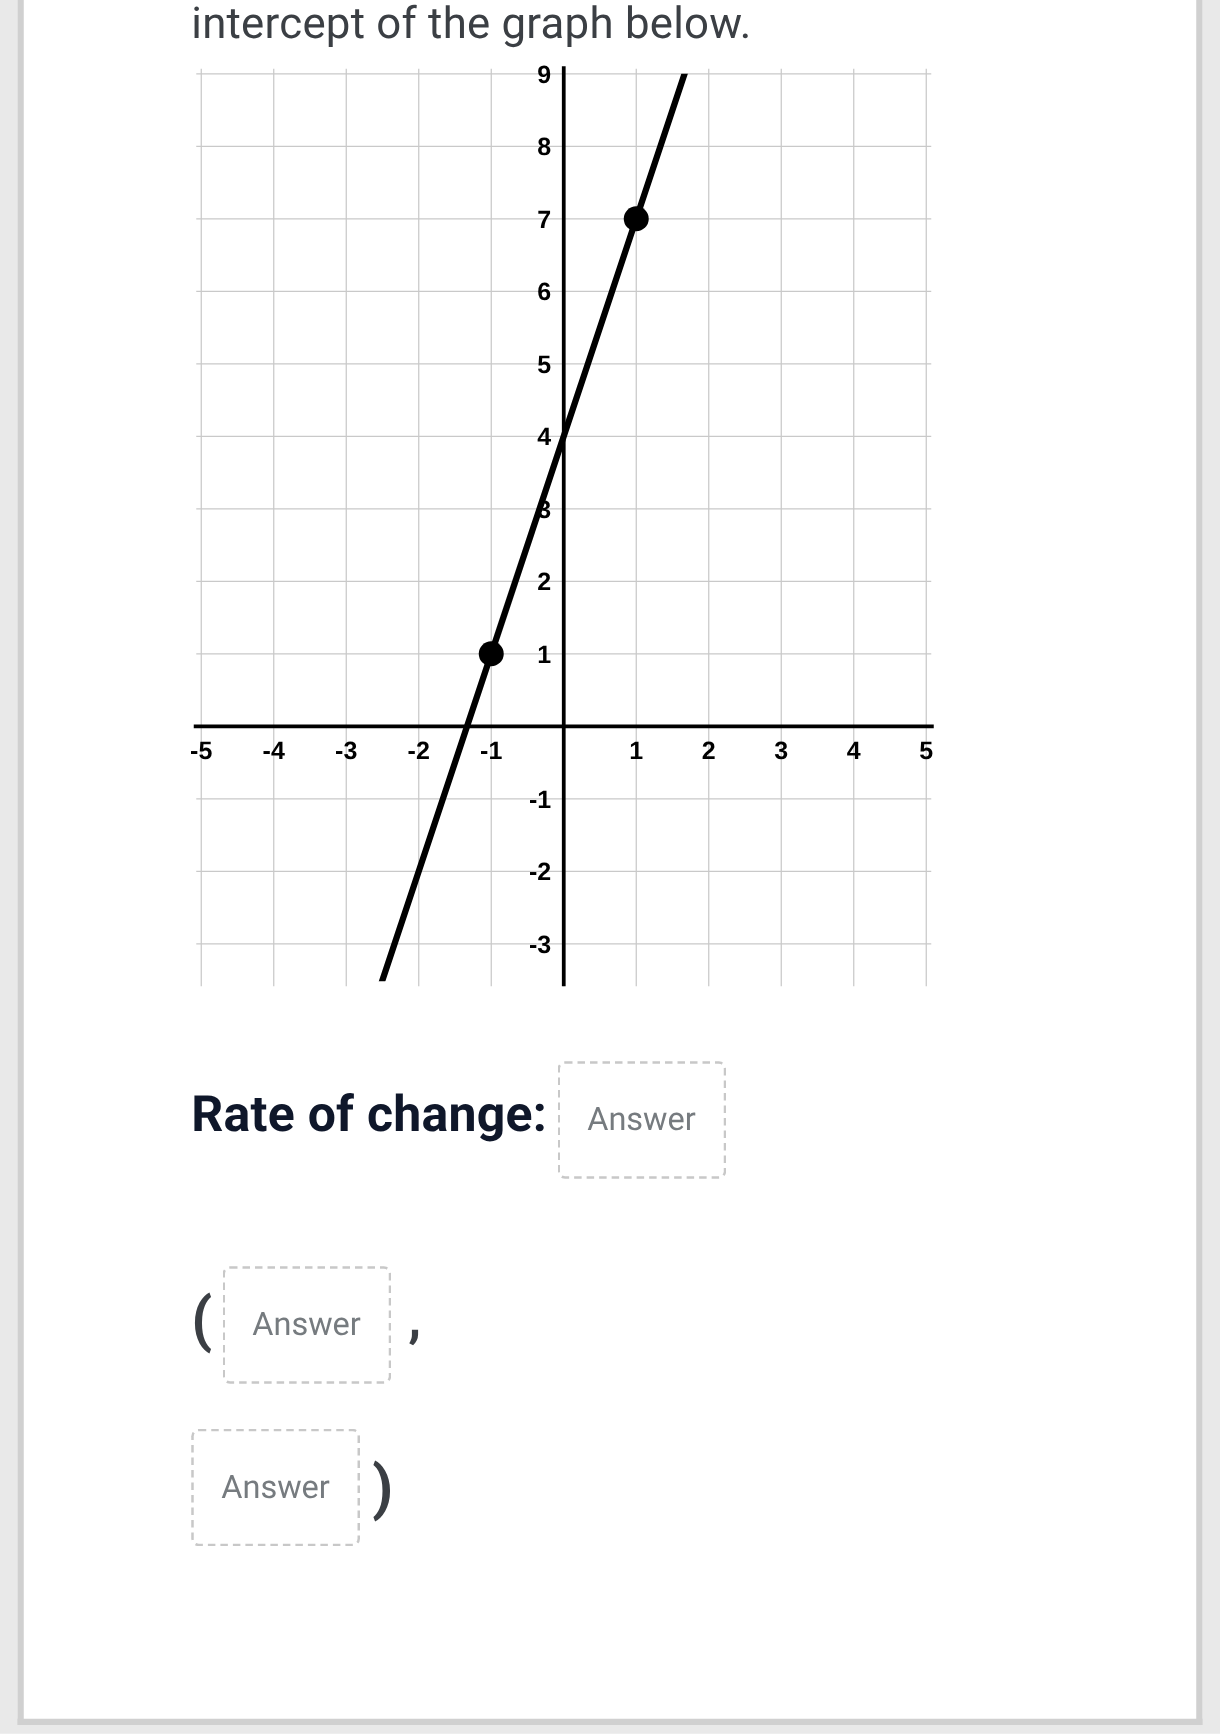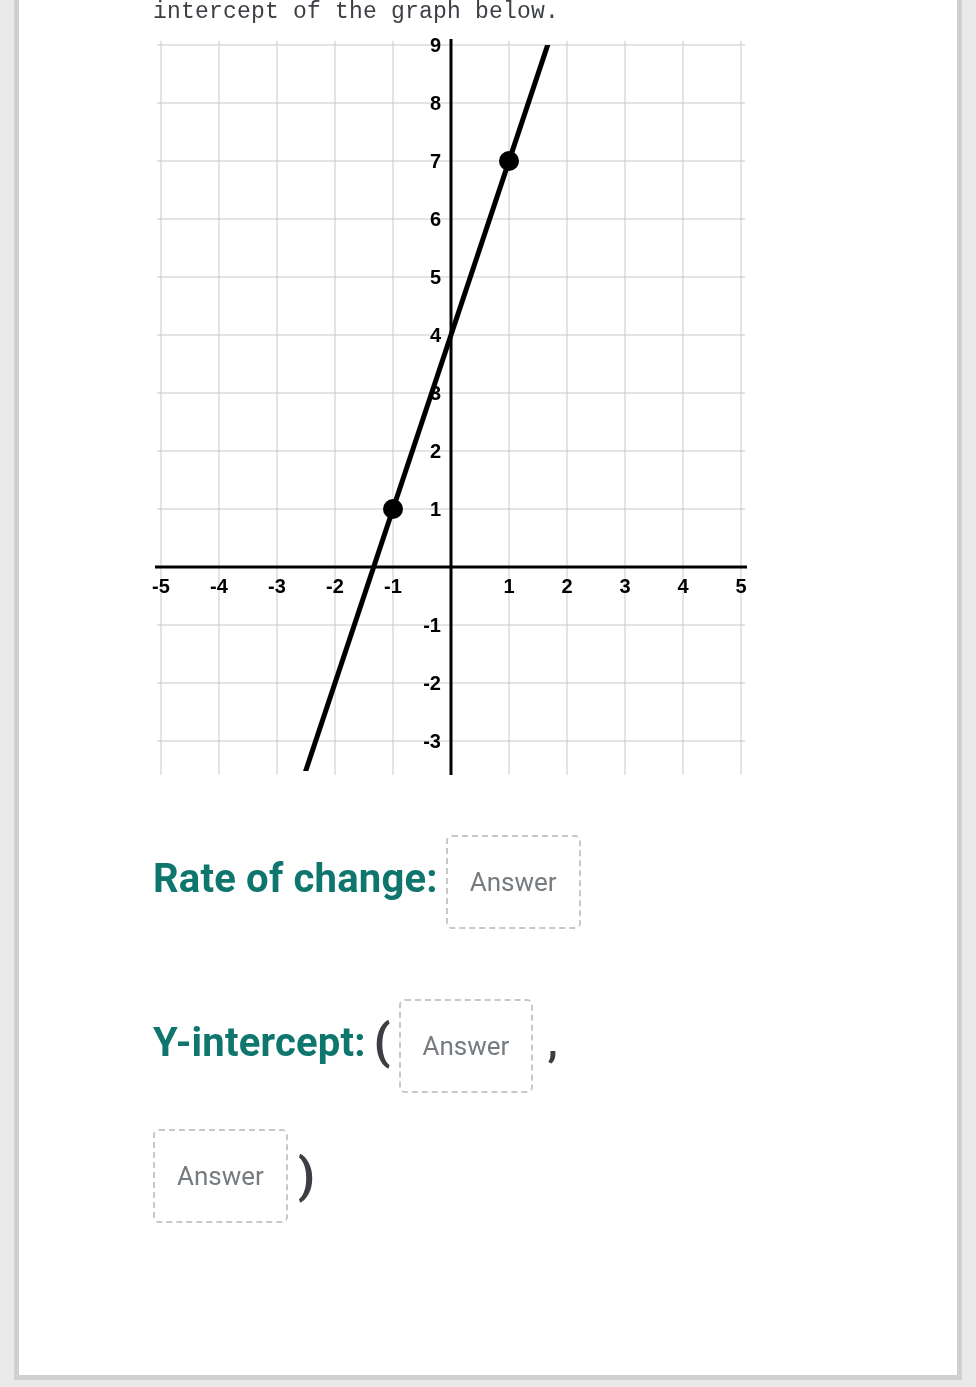--- a/index.html
+++ b/index.html
@@ -17,27 +17,26 @@
     width: 948px;
     min-height: 1380px;
     margin: 0 auto;
     box-sizing: border-box;
     position: relative;
   }
   .content {
     padding: 0 60px 0 134px;
   }
   .prompt-line {
-    font-size: 23px;
+    font-size: 35px;
     color: #3b3f44;
     letter-spacing: 0.2px;
     margin-top: 0;
     padding-top: 0;
     line-height: 1.1;
-    font-family: Liberation Mono, monospace;
   }
 
   
   .chart-holder {
     margin-top: 10px;
     margin-left: -2px;
   }
   svg.chart {
     display: block;
   }
@@ -59,21 +58,21 @@
     flex-wrap: wrap;
     column-gap: 8px;
     row-gap: 40px;
   }
   .row-tight {
     margin-bottom: 50px;
   }
   .lbl {
     font-size: 40px;
     font-weight: 700;
-    color: #0f766e;
+    color: #0f172a;
     letter-spacing: 0.2px;
   }
   .paren {
     font-size: 48px;
     font-weight: 700;
     color: #3b3f44;
     line-height: 1;
   }
   .comma {
     font-size: 42px;
@@ -173,21 +172,20 @@
     </div>
 
     <div class="answer-section">
 
       <div class="row">
         <span class="lbl">Rate of change:</span>
         <span class="answer-box small-shift">Answer</span>
       </div>
 
       <div class="row row-tight">
-        <span class="lbl">Y-intercept:</span>
         <span class="paren">(</span>
         <span class="answer-box small-shift">Answer</span>
         <span class="comma">,</span>
       </div>
 
       <div class="row2">
         <span class="answer-box">Answer</span>
         <span class="paren" style="margin-left:10px;">)</span>
       </div>
 

